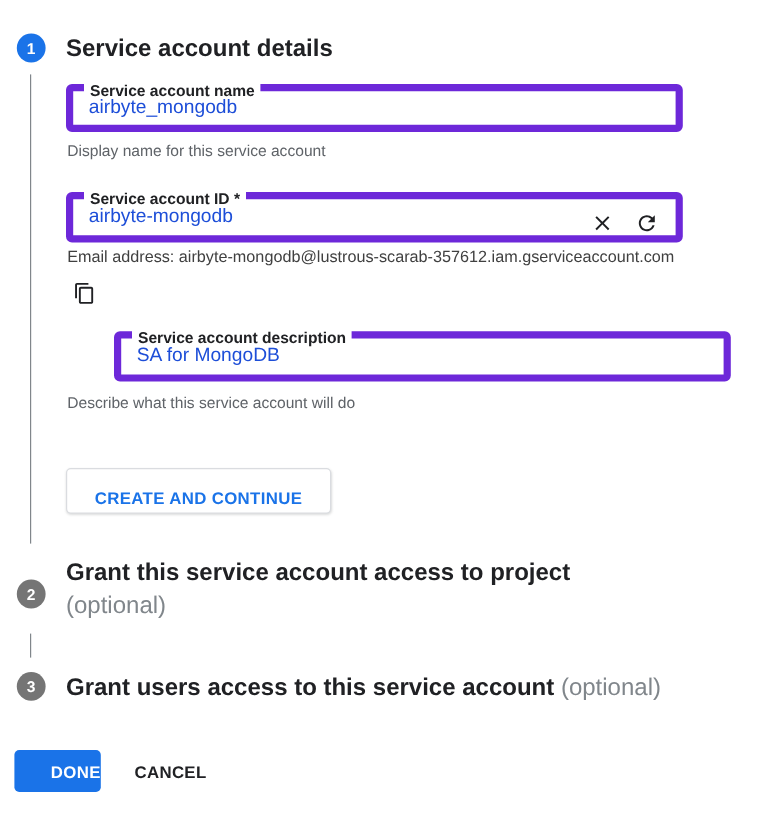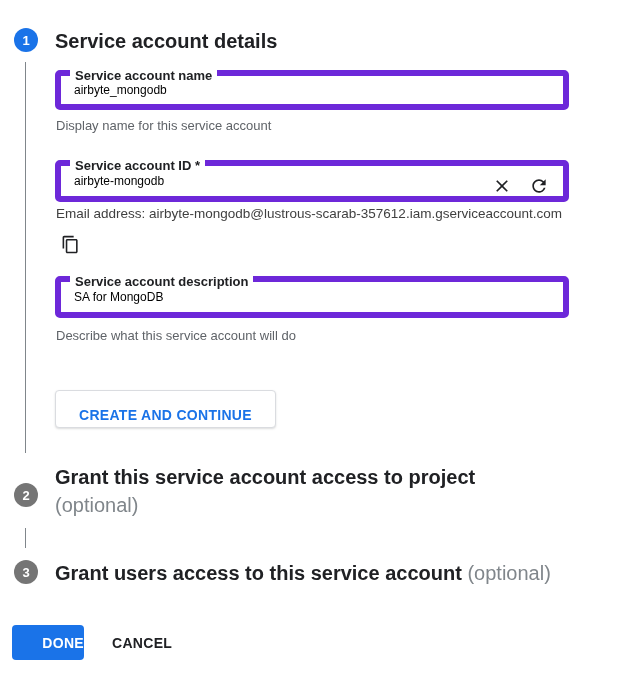--- a/index.html
+++ b/index.html
@@ -28,29 +28,29 @@
   .optional { color:#80868b; font-weight:400; }
   #step2-title .optional { display:block; }
 
   
   .field {
     position:absolute; left:55px; width:514px;
     border:6px solid #6d28d9; border-radius:5px; background:#fff;
   }
   #field-name { top:70px; height:40px; }
   #field-id { top:160px; height:42px; }
-  #field-desc { top:276px; height:42px; }
+  #field-desc { top:276px; height:42px;margin-left:40px; }
   .field-label {
     position:absolute; top:-8px; left:9px; background:#fff; padding:0 5px;
     font-size:13px; font-weight:700; color:#202124; line-height:15px; white-space:nowrap;
   }
   .field-input {
     position:absolute; left:13px; top:1px; height:calc(100% - 2px); width:430px;
     border:none; outline:none; background:transparent;
-    font-family:"Liberation Sans", sans-serif; font-size:12px; color:#000000;
+    font-family:"Liberation Sans", sans-serif; font-size:16px; color:#1d4ed8;
   }
 
   
   .helper { position:absolute; left:56px; font-size:13px; color:#5f6368; }
   #helper-name { top:118px; }
   #email-line  { top:206px; font-size:13.5px; color:#404040; }
   #helper-desc { top:328px; }
 
   
   .icon-btn { position:absolute; width:24px; height:24px; display:flex; align-items:center; justify-content:center; cursor:pointer; background:transparent; border:none; }

